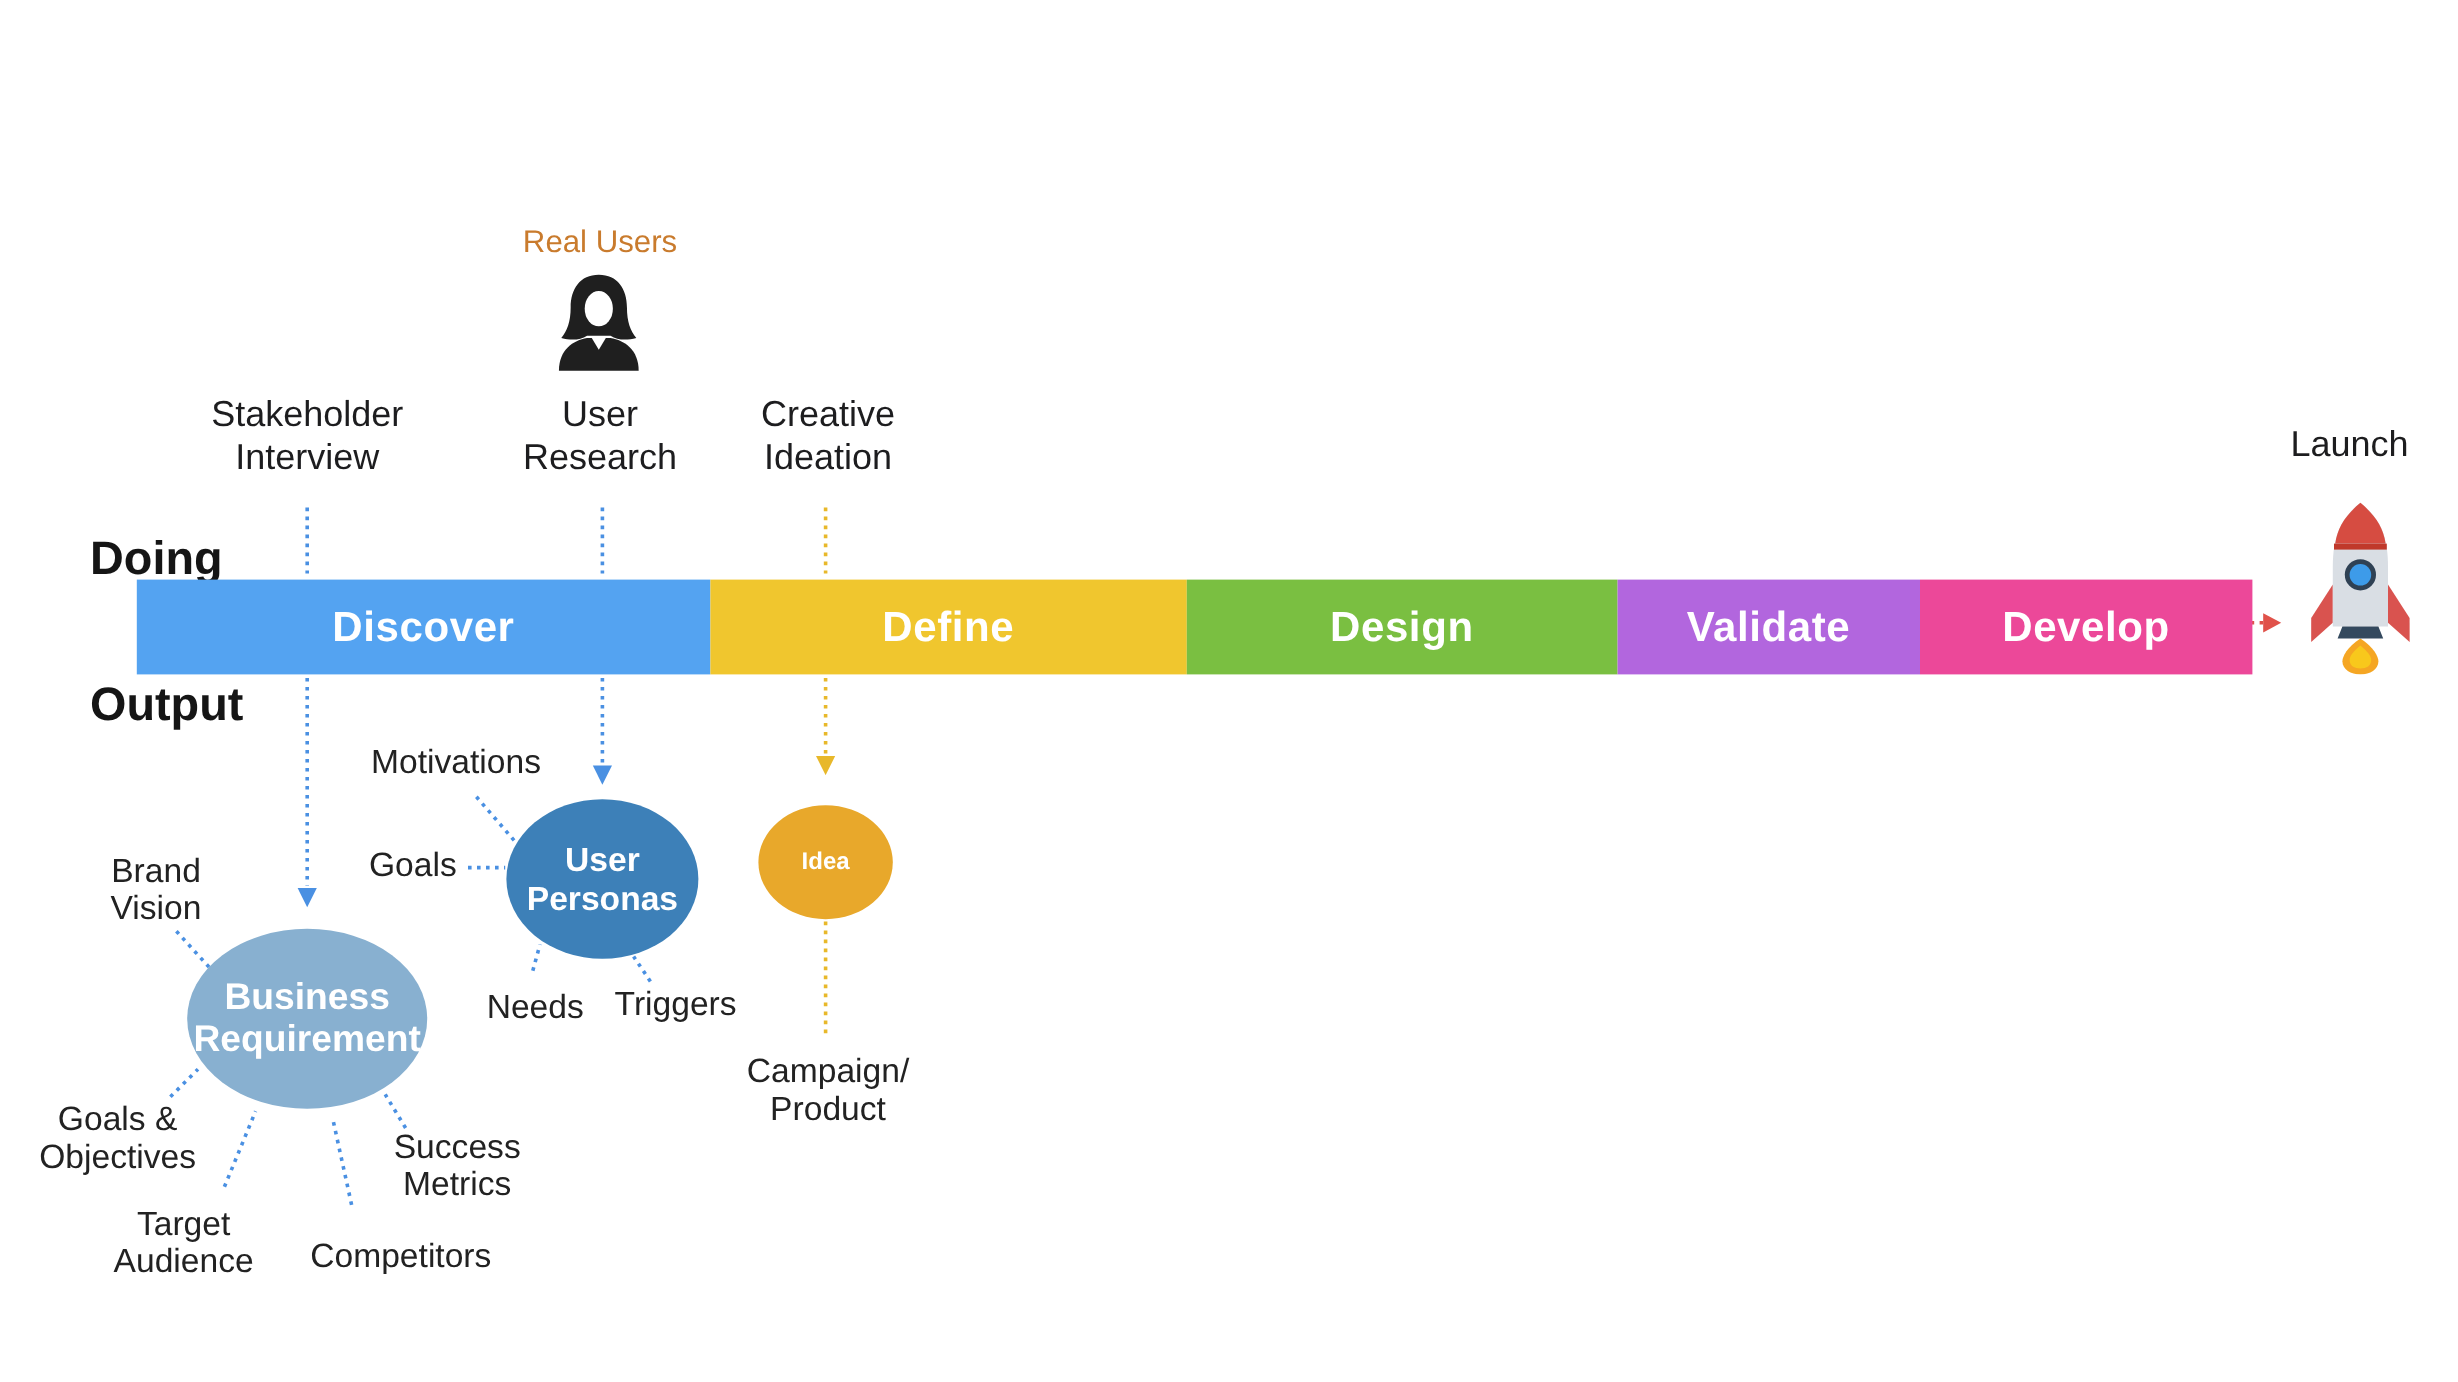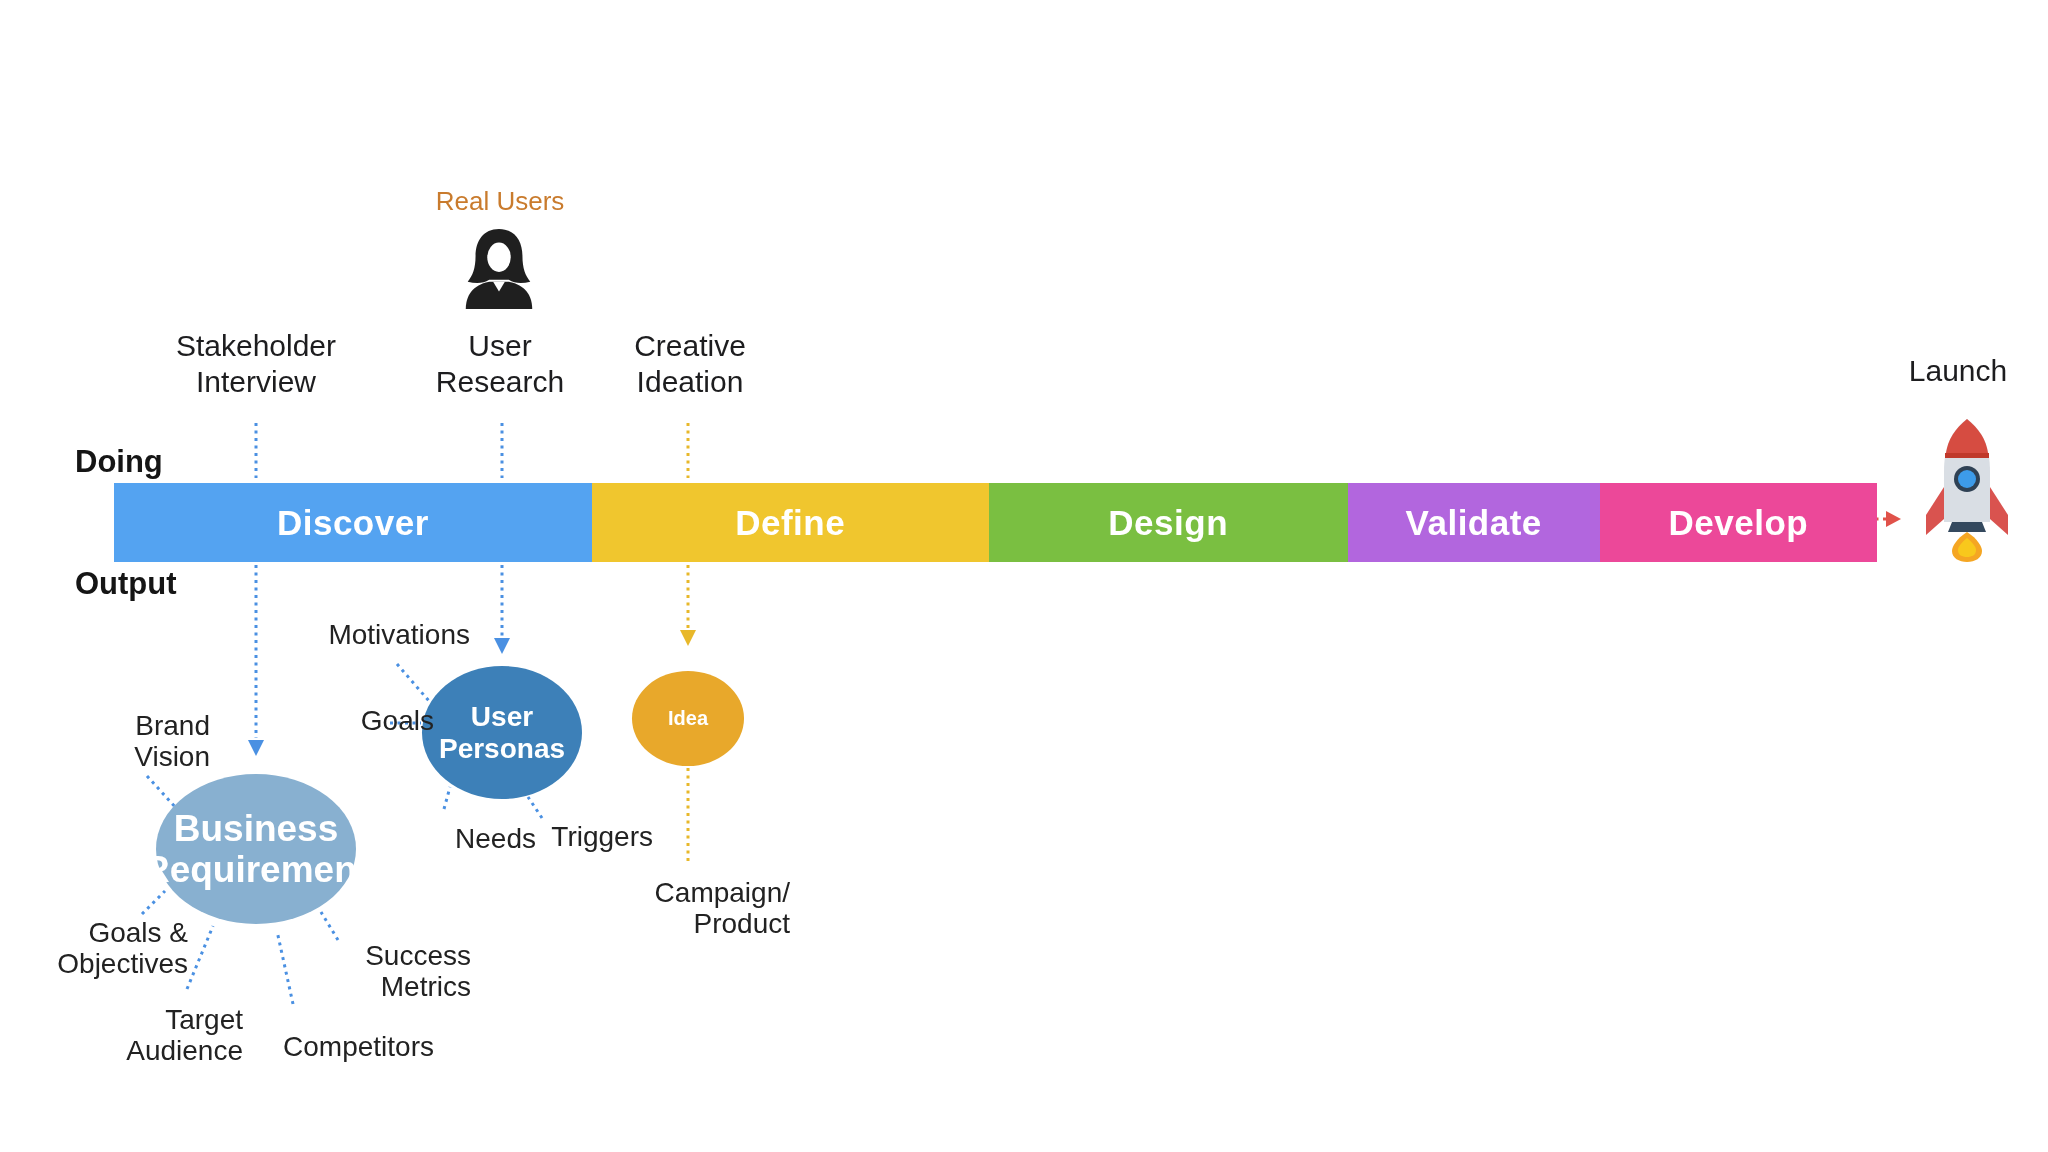--- a/index.html
+++ b/index.html
@@ -7,30 +7,30 @@
     position:relative;width:2048px;height:1152px;background:#ffffff;
     font-family:"Liberation Sans",sans-serif;color:#1d1d1f;overflow:hidden;
   }
   .abs{position:absolute;}
   .title{
     top:48px;left:0;width:2048px;text-align:center;
     font-size:65px;font-weight:bold;letter-spacing:-1.5px;color:#161616;line-height:1.05;
   }
   .caption{font-size:26px;text-align:center;}
   .act{font-size:30px;line-height:36px;text-align:center;color:#1d1d1f;}
-  .rowlab{font-size:31px;font-weight:bold;color:#151515;}
+  .rowlab{font-size:39px;font-weight:bold;color:#151515;}
   .bar{left:69px;top:483px;width:1763px;height:79px;display:flex;padding-left:45px;}
   .seg{height:100%;display:flex;align-items:center;justify-content:center;}
   .seg span{color:#ffffff;font-weight:bold;font-size:35px;letter-spacing:0.5px;}
   .ellipse{
     border-radius:50%;display:flex;flex-direction:column;align-items:center;justify-content:center;
     color:#ffffff;font-weight:bold;text-align:center;
   }
   .ellipse .eline{line-height:1.12;}
-  .sat{font-size:28px;line-height:1.12;text-align:right;color:#222222;}
+  .sat{font-size:28px;line-height:1.12;text-align:center;color:#222222;}
   .overlay{position:absolute;left:0;top:0;z-index:1;}
   .z2{z-index:2;}
 </style>
 </head>
 <body>
 
 <div class="stage">
 
   <svg class="overlay" width="2048" height="1152" viewBox="0 0 2048 1152">
     <g fill="none" stroke-width="3" stroke-dasharray="3 4.5" stroke="#4A90E2">
@@ -118,21 +118,21 @@
       <span>Design</span>
     </div>
     <div class="seg" style="width: 259px; background: rgb(178, 102, 222);">
       <span>Validate</span>
     </div>
     <div class="seg" style="width: 285px; background: #ec4899;">
       <span>Develop</span>
     </div>
   </div>
 
-  <div class="abs ellipse z2" style="left: 156px; top: 774px; width: 200px; height: 150px; font-size: 37px; background: rgb(136, 176, 208);">
+  <div class="abs ellipse z2" style="left: 156px; top: 774px; width: 200px; height: 150px; font-size: 31px; background: rgb(136, 176, 208);">
     <div class="eline">Business</div>
     <div class="eline">Requirement</div>
   </div>
 
   <div class="abs ellipse z2" style="left: 422px; top: 666px; width: 160px; height: 133px; font-size: 28px; background: rgb(61, 128, 184);">
     <div class="eline">User</div>
     <div class="eline">Personas</div>
   </div>
 
   <div class="abs ellipse z2" style="left: 632px; top: 671px; width: 112px; height: 95px; font-size: 20px; background: rgb(232, 168, 43);">

